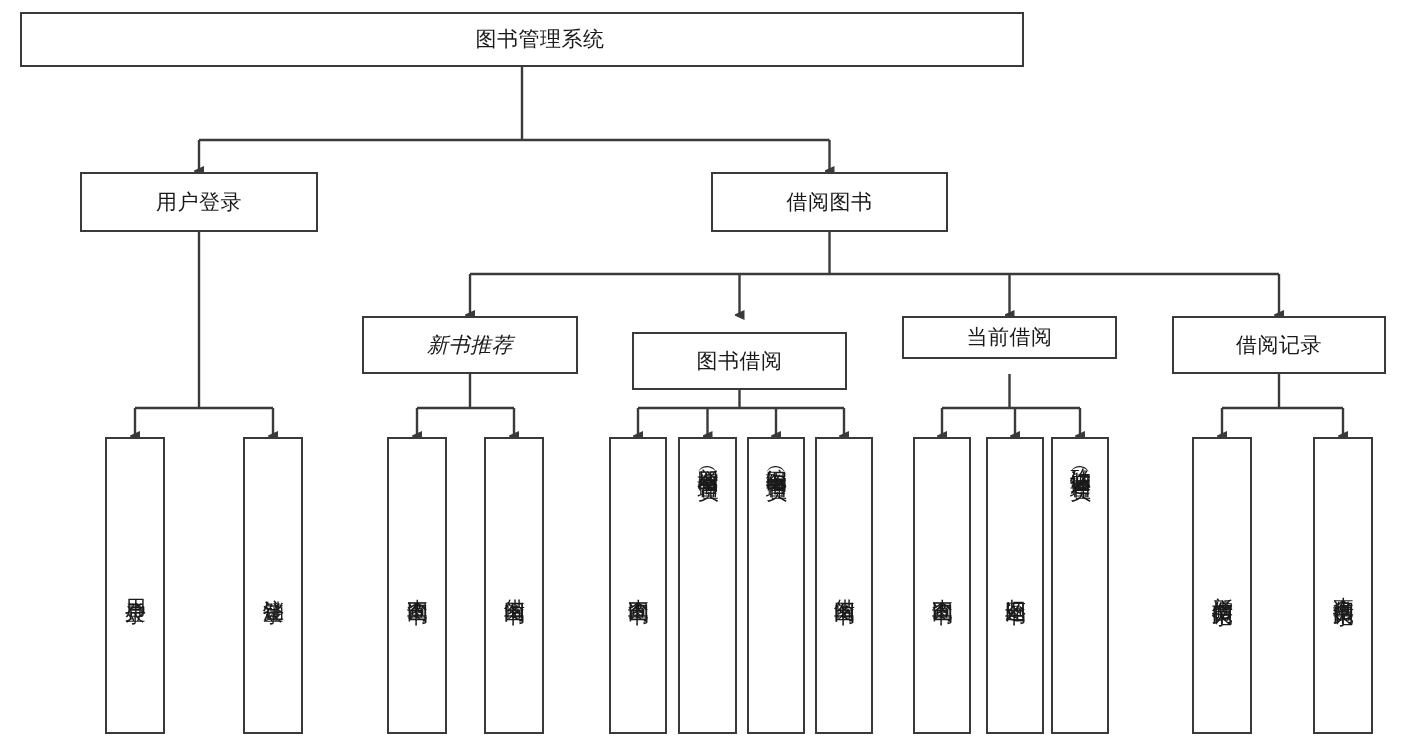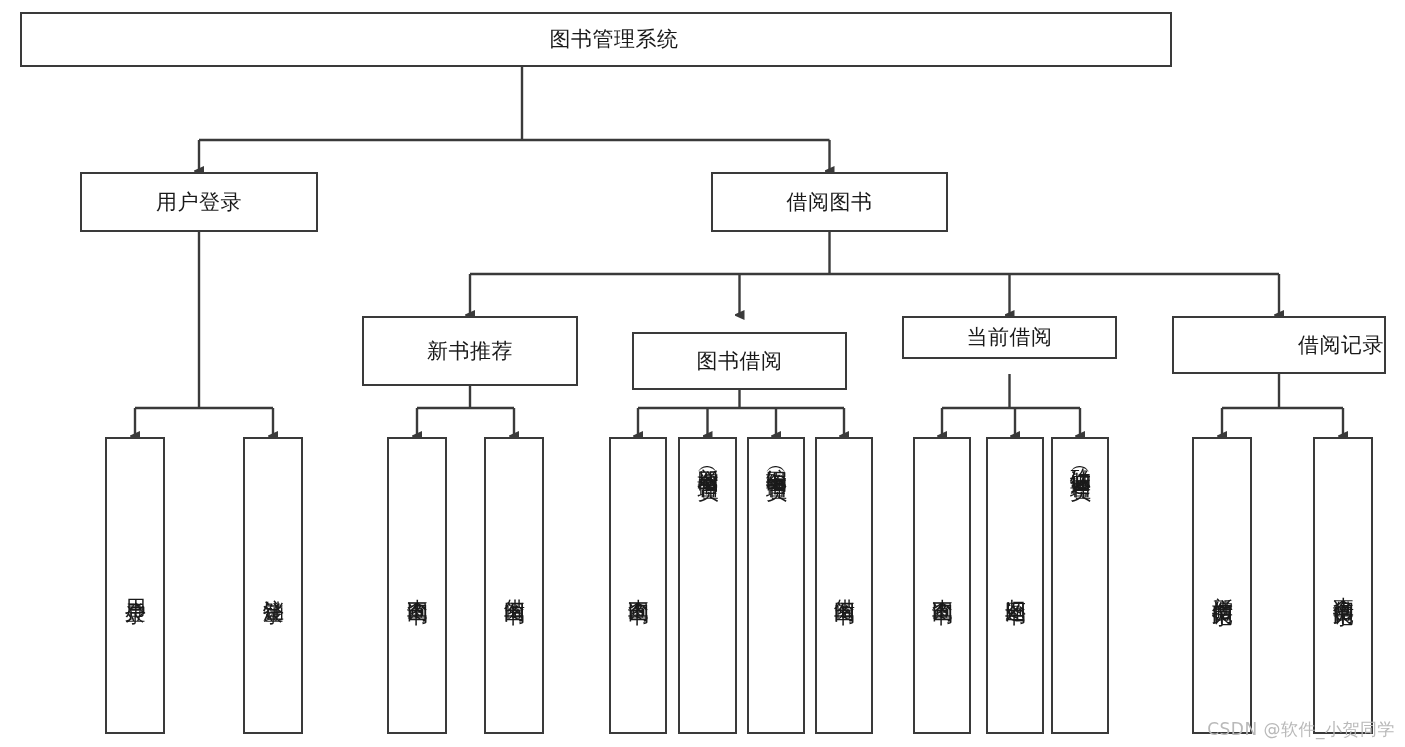--- a/index.html
+++ b/index.html
@@ -116,39 +116,39 @@
         <path d="M1015,408 L1015,436" marker-end="url(#arrow)"></path>
         <path d="M1080,408 L1080,436" marker-end="url(#arrow)"></path>
         <path d="M1279,374 L1279,408"></path>
         <path d="M1222,408 L1343,408"></path>
         <path d="M1222,408 L1222,436" marker-end="url(#arrow)"></path>
         <path d="M1343,408 L1343,436" marker-end="url(#arrow)"></path>
       </g>
   </svg>
 
   <div id="nodes-layer">
-      <div class="node horizontal" style="left: 20px; top: 12px; width: 1152px; height: 55px; padding-left: 36px;">
+      <div class="node horizontal" style="left: 20px; top: 12px; width: 1004px; height: 55px; padding-left: 36px;">
         <span class="node-label">图书管理系统</span>
       </div>
       <div class="node horizontal" style="left: 80px; top: 172px; width: 238px; height: 60px;">
         <span class="node-label">用户登录</span>
       </div>
       <div class="node horizontal" style="left: 711px; top: 172px; width: 237px; height: 60px;">
         <span class="node-label">借阅图书</span>
       </div>
-      <div class="node horizontal" style="left: 362px; top: 316px; width: 216px; height: 70px;">
+      <div class="node horizontal" style="left: 362px; top: 316px; width: 216px; height: 58px; font-style: italic;">
         <span class="node-label">新书推荐</span>
       </div>
       <div class="node horizontal" style="left: 632px; top: 332px; width: 215px; height: 58px;">
         <span class="node-label">图书借阅</span>
       </div>
       <div class="node horizontal" style="left: 902px; top: 316px; width: 215px; height: 43px;">
         <span class="node-label">当前借阅</span>
       </div>
-      <div class="node horizontal" style="left: 1172px; top: 316px; width: 214px; height: 58px; justify-content: flex-end;">
+      <div class="node horizontal" style="left: 1172px; top: 316px; width: 214px; height: 58px;">
         <span class="node-label">借阅记录</span>
       </div>
       <div class="node vertical centered" style="left: 105px; top: 437px; width: 60px; height: 297px;">
         <span class="node-label">用户登录</span>
       </div>
       <div class="node vertical centered" style="left: 243px; top: 437px; width: 60px; height: 297px;">
         <span class="node-label">注销登录</span>
       </div>
       <div class="node vertical centered" style="left: 387px; top: 437px; width: 60px; height: 297px;">
         <span class="node-label">查询图书</span>
@@ -178,14 +178,13 @@
         <span class="node-label">确认归还（管理员）</span>
       </div>
       <div class="node vertical centered" style="left: 1192px; top: 437px; width: 60px; height: 297px;">
         <span class="node-label">新增借阅记录</span>
       </div>
       <div class="node vertical centered" style="left: 1313px; top: 437px; width: 60px; height: 297px;">
         <span class="node-label">查询借阅记录</span>
       </div>
     </div>
 
-  <div id="watermark">CSDN @软件_小贺同学</div>
 </div>
 
 </body></html>

